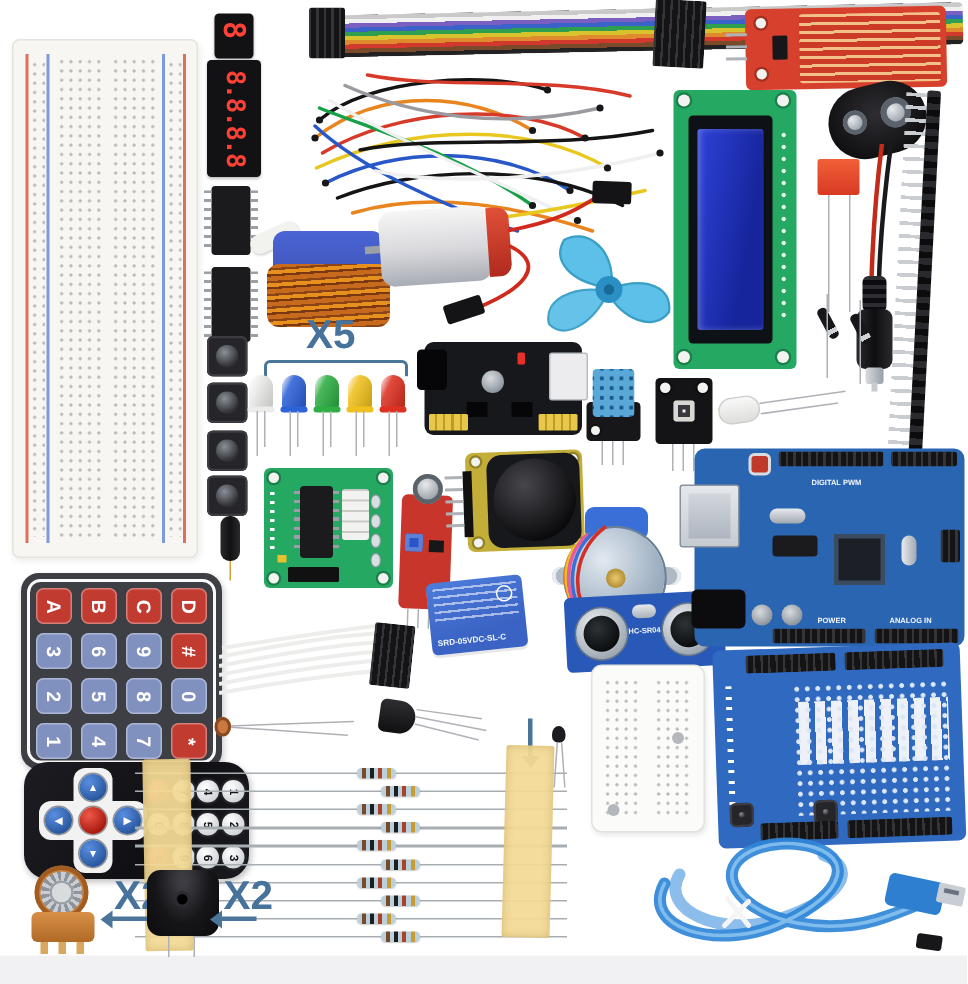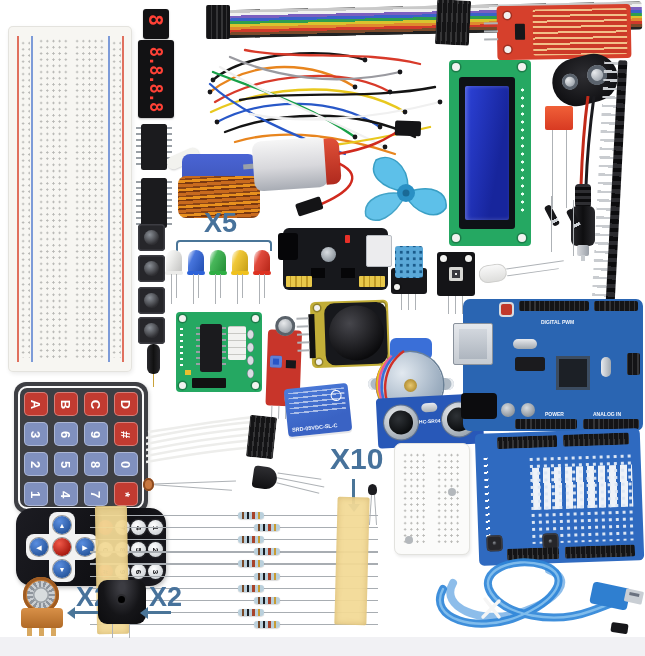--- a/index.html
+++ b/index.html
@@ -548,21 +548,20 @@
     <div class="leg" style="left:24px;top:8px;width:44px;height:1.4px"></div>
     <div class="leg" style="left:24px;top:14px;width:48px;height:1.4px;transform:rotate(3deg)"></div>
     <div class="leg" style="left:24px;top:20px;width:44px;height:1.4px;transform:rotate(6deg)"></div>
   </div>
   <div class="c" style="left:366px;top:484px;width:14px;height:42px">
     <div style="position:absolute;left:2px;top:0;width:9px;height:11px;border-radius:50% 50% 40% 40%;background:#1c1c20"></div>
     <div class="leg" style="left:4px;top:11px;height:30px;transform:rotate(4deg)"></div>
     <div class="leg" style="left:9px;top:11px;height:30px;transform:rotate(-4deg)"></div>
   </div>
 
-  <div class="c count-label" style="left:330px;top:442px;font-size:30px">X10</div>
   <div class="c arrow-down" style="left:352px;top:479px;height:26px"></div>
 
   <div class="c" id="resistor-strip" style="left:88px;top:498px;width:292px;height:140px">
       <div class="res-row" style="top: 14px;">
         <div class="res-lead"></div>
         <div class="res-body" style="left: 150px;"></div>
       </div>
       <div class="res-row" style="top: 26.1px;">
         <div class="res-lead"></div>
         <div class="res-body" style="left: 166px;"></div>

